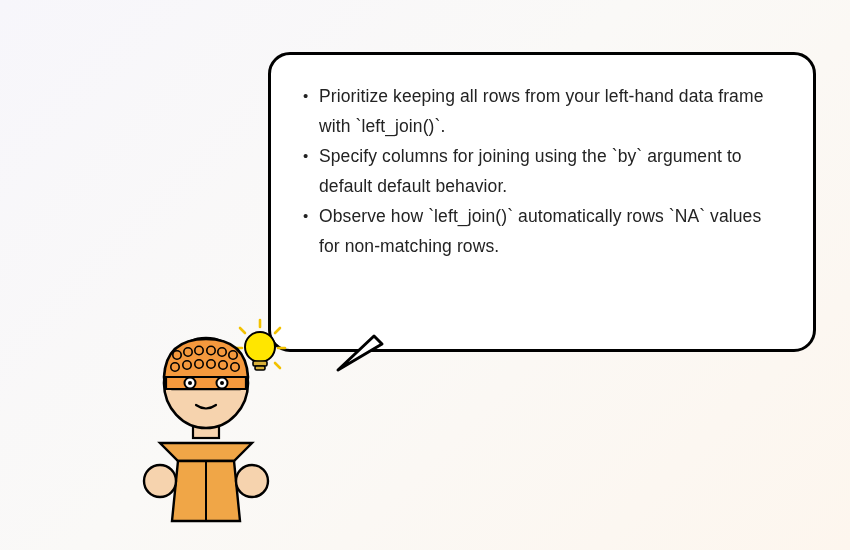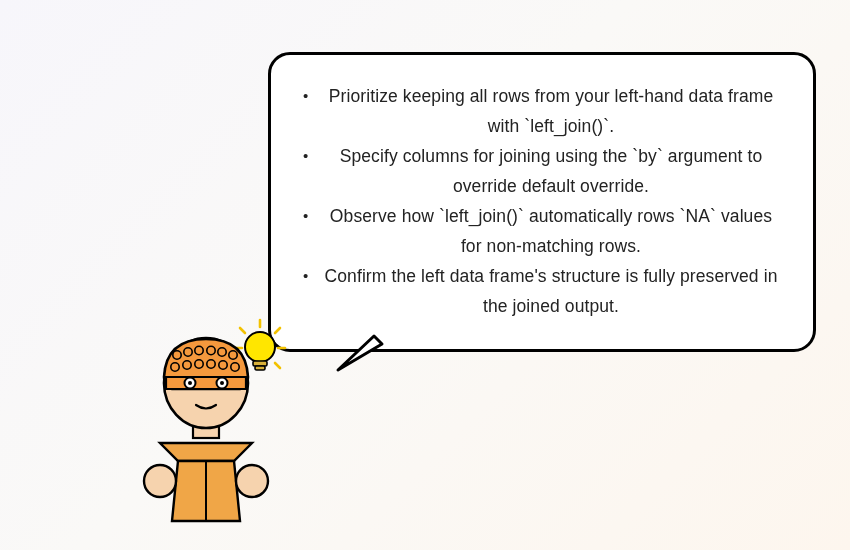--- a/index.html
+++ b/index.html
@@ -19,21 +19,20 @@
   .bubble {
     position: absolute;
     left: 268px;
     top: 52px;
     width: 548px;
     height: 300px;
     box-sizing: border-box;
     background: #ffffff;
     border: 3px solid #000000;
     border-radius: 22px;
-    text-align: center;
   }
   .bubble-inner {
     padding: 26px 30px 0 30px;
   }
   .tip-list {
     list-style: none;
     margin: 0;
     padding: 0;
   }
   .tip-item {
@@ -82,23 +81,22 @@
     height: 62px;
   }
 </style>
 </head>
 <body>
 
 <div class="bubble">
   <div class="bubble-inner">
     <ul class="tip-list">
       <li class="tip-item">Prioritize keeping all rows from your left-hand data frame with `left_join()`.</li>
-      <li class="tip-item">Specify columns for joining using the `by` argument to override default override.</li>
+      <li class="tip-item">Specify columns for joining using the `by` argument to default default behavior.</li>
       <li class="tip-item">Observe how `left_join()` automatically rows `NA` values for non-matching rows.</li>
-      <li class="tip-item">Confirm the left data frame's structure is fully preserved in the joined output.</li>
     </ul>
   </div>
 </div>
 
 <div class="bubble-tail">
   <svg width="60" height="44" viewBox="0 0 60 44" xmlns="http://www.w3.org/2000/svg">
     <polygon points="8,40 44,6 52,14" fill="#ffffff" stroke="#000000" stroke-width="3" stroke-linejoin="round"></polygon>
   </svg>
 </div>
 

